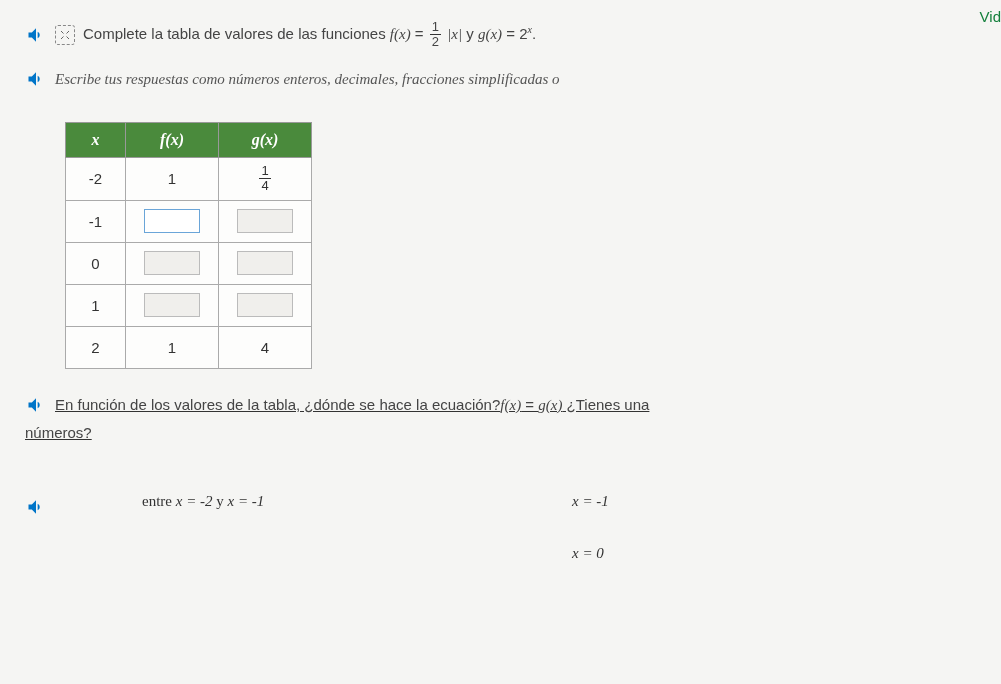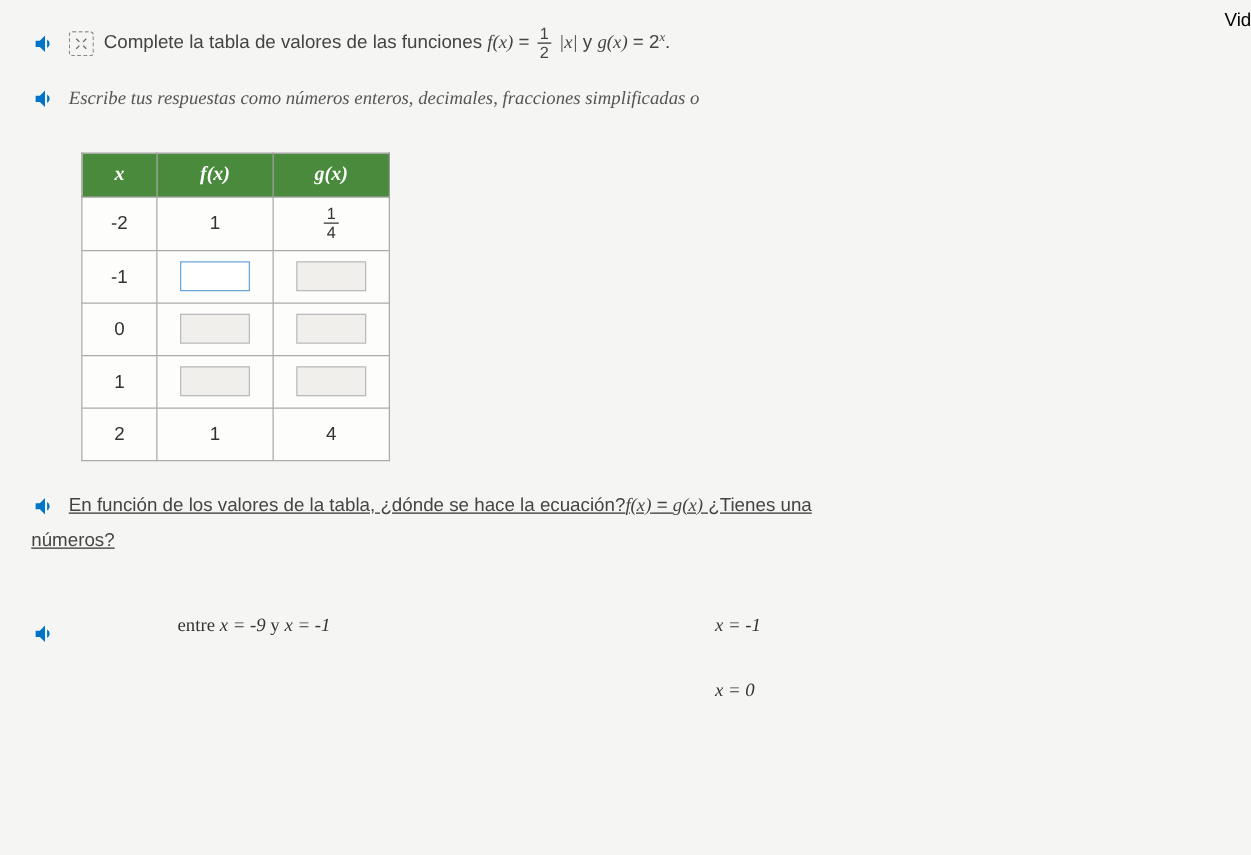--- a/index.html
+++ b/index.html
@@ -14,21 +14,21 @@
       color: #333;
       font-size: 15px;
       position: relative;
       width: 1001px;
       height: 684px;
     }
     .video-link {
       position: absolute;
       top: 8px;
       right: 0;
-      color: #000000;
+      color: #15803d;
       font-size: 15px;
     }
     .prompt-row {
       display: flex;
       align-items: center;
       margin-bottom: 18px;
       gap: 8px;
     }
     .prompt-row.indent {
       margin-bottom: 18px;
@@ -262,20 +262,20 @@
 </div>
 
 <div class="answers-row">
   <span class="speaker-icon" style="margin-top:3px;">
     <svg viewBox="0 0 24 24" width="20" height="20" fill="#0075c8">
         <path d="M3 9v6h4l5 5V4L7 9H3zm13.5 3A4.5 4.5 0 0 0 14 7.97v8.05A4.5 4.5 0 0 0 16.5 12z"></path>
       </svg>
   </span>
   <div class="answer-col left">
     <div class="answer-option">
-      <span>entre </span><span class="math">x = -9</span><span> y </span><span class="math">x = -1</span>
+      <span>entre </span><span class="math">x = -2</span><span> y </span><span class="math">x = -1</span>
     </div>
   </div>
   <div class="answer-col right">
     <div class="answer-option math">x = -1</div>
     <div class="answer-option math">x = 0</div>
   </div>
 </div>
 
 </body></html>

